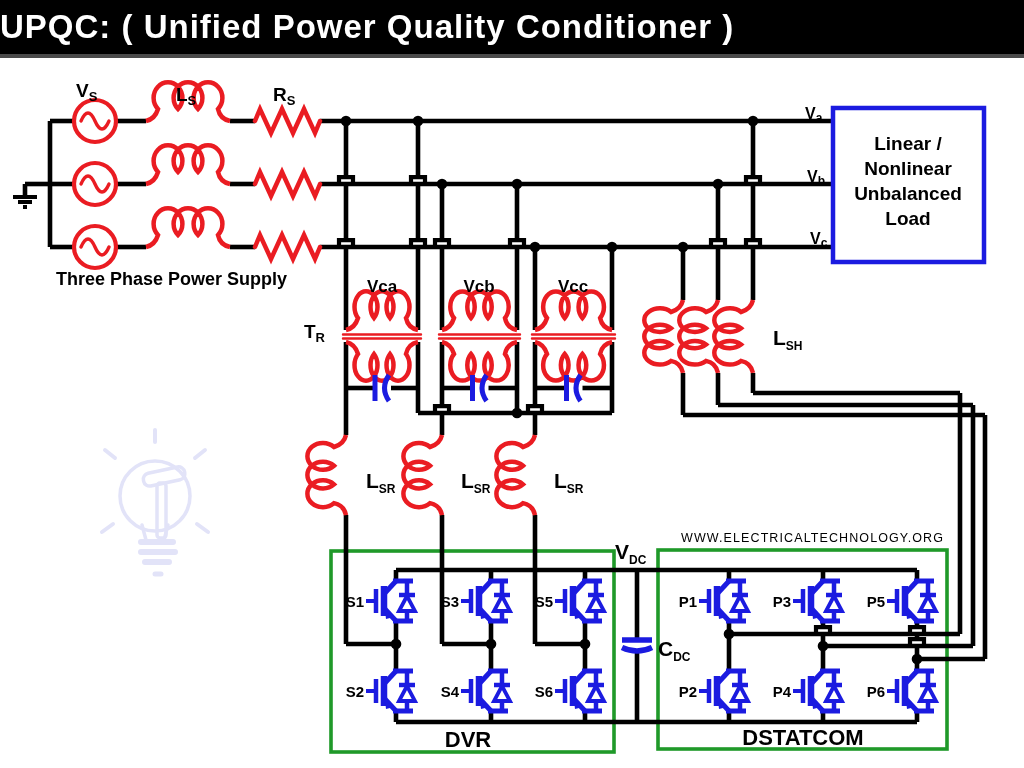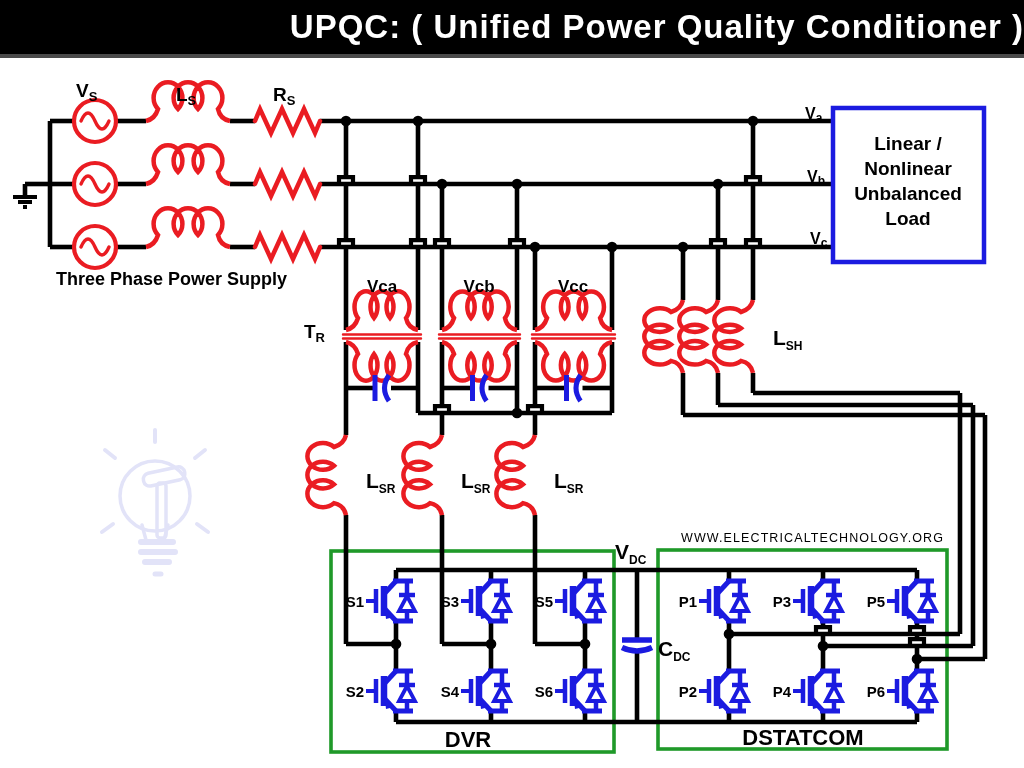--- a/index.html
+++ b/index.html
@@ -1,18 +1,18 @@
 <!DOCTYPE html>
 <html><head>
 <meta charset="utf-8">
 <style>
   html,body{margin:0;padding:0;background:#fff;width:1024px;height:768px;overflow:hidden;}
   .stage{position:relative;width:1024px;height:768px;font-family:"Liberation Sans",sans-serif;}
   .titlebar{position:absolute;top:0;left:0;width:1024px;height:54px;background:#000;
-    border-bottom:4px solid #4a4a4a;display:flex;align-items:center;justify-content:flex-end;z-index:5;}
+    border-bottom:4px solid #4a4a4a;display:flex;align-items:center;justify-content:flex-start;z-index:5;}
   .titlebar span{color:#fff;font-weight:700;font-size:33px;letter-spacing:1px;font-family:"Liberation Sans",sans-serif;}
   svg{position:absolute;top:0;left:0;}
   text{font-family:"Liberation Sans",sans-serif;font-weight:700;fill:#000;}
   .wm{font-weight:400;}
 </style>
 </head>
 <body>
 
 <div class="stage">
   <div class="titlebar">

